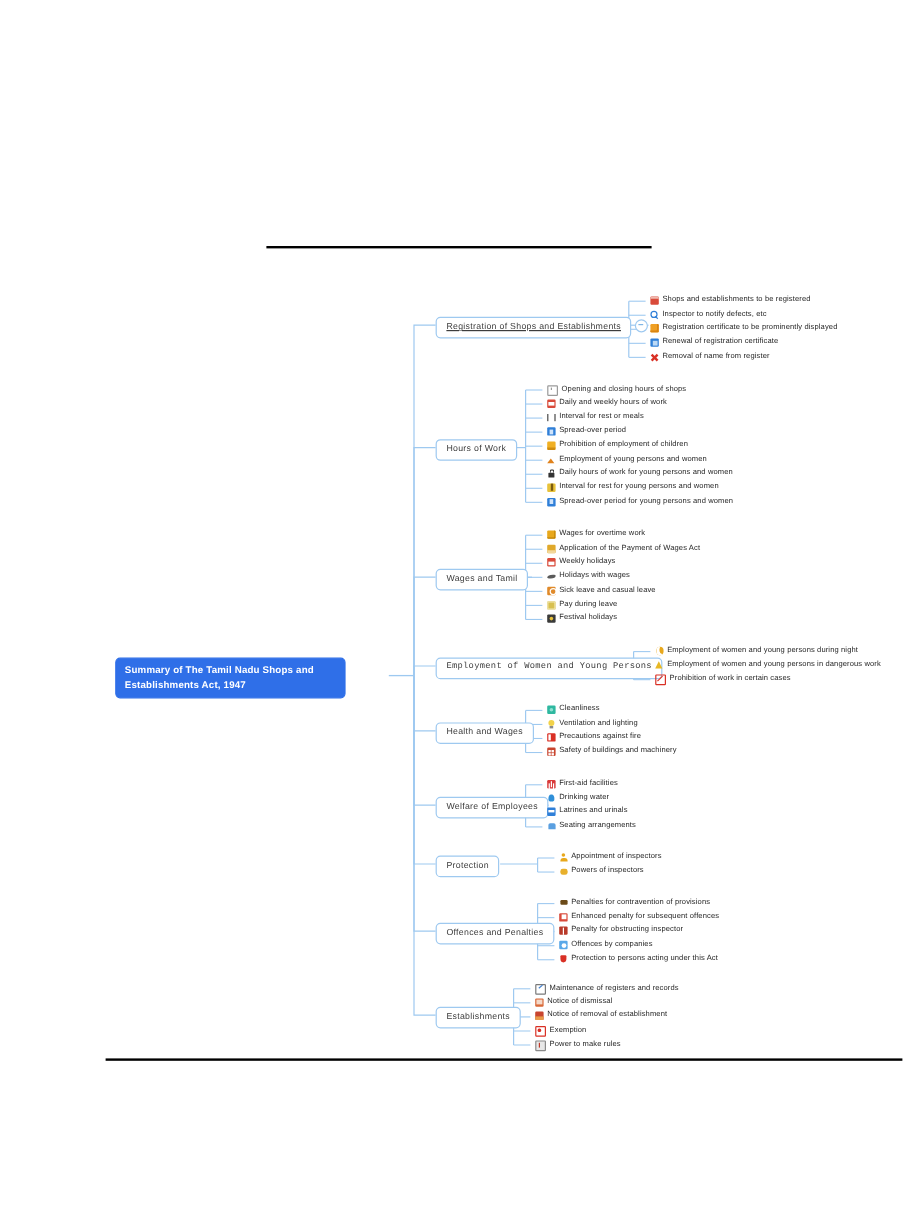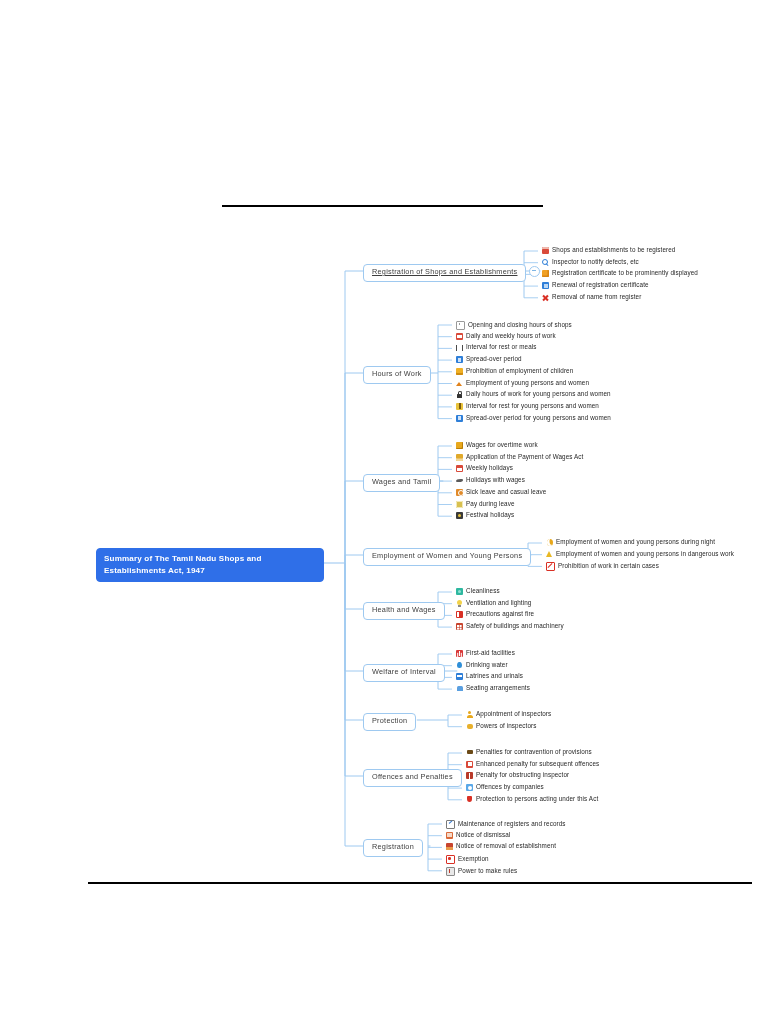--- a/index.html
+++ b/index.html
@@ -48,21 +48,21 @@
     width: 768px;
     height: 1024px;
     pointer-events: none;
   }
 
   
   .root-node {
     position: absolute;
     left: 96px;
     top: 548px;
-    width: 228px;
+    width: 192px;
     box-sizing: border-box;
     background: #2f6fe8;
     border: 1px solid #2f6fe8;
     border-radius: 4px;
     padding: 4px 7px 5px 7px;
     color: #ffffff;
     font-size: 8.1px;
     font-weight: bold;
     line-height: 1.45;
     letter-spacing: 0.15px;
@@ -295,26 +295,26 @@
 
   <div class="root-node" id="root-node">
     <span>Summary of The Tamil Nadu Shops and Establishments Act, 1947</span>
   </div>
 
   <div id="branch-layer">
       <div class="branch-node" style="left: 363px; top: 264px; text-decoration: underline;"><span>Registration of Shops and Establishments</span></div>
       <div class="branch-toggle" style="left: 529.484px; top: 266px;"></div>
       <div class="branch-node" style="left: 363px; top: 366px;"><span>Hours of Work</span></div>
       <div class="branch-node" style="left: 363px; top: 474px;"><span>Wages and Tamil</span></div>
-      <div class="branch-node" style="left: 363px; top: 548px;"><span>Employment of Women and Young Persons</span></div>
+      <div class="branch-node" style="left: 363px; top: 548px; font-family: Liberation Mono, monospace;"><span>Employment of Women and Young Persons</span></div>
       <div class="branch-node" style="left: 363px; top: 602px;"><span>Health and Wages</span></div>
-      <div class="branch-node" style="left: 363px; top: 664px;"><span>Welfare of Interval</span></div>
+      <div class="branch-node" style="left: 363px; top: 664px;"><span>Welfare of Employees</span></div>
       <div class="branch-node" style="left: 363px; top: 713px;"><span>Protection</span></div>
       <div class="branch-node" style="left: 363px; top: 769px; text-align: right;"><span>Offences and Penalties</span></div>
-      <div class="branch-node" style="left: 363px; top: 839px;"><span>Registration</span></div>
+      <div class="branch-node" style="left: 363px; top: 839px;"><span>Establishments</span></div>
     </div>
   <div id="leaf-layer">
       <div class="leaf" style="left: 542px; top: 247px;">
         <span class="ic ic-shop"></span>
         <span>Shops and establishments to be registered</span>
       </div>
       <div class="leaf" style="left: 542px; top: 258.7px;">
         <span class="ic ic-search"></span>
         <span>Inspector to notify defects, etc</span>
       </div>

